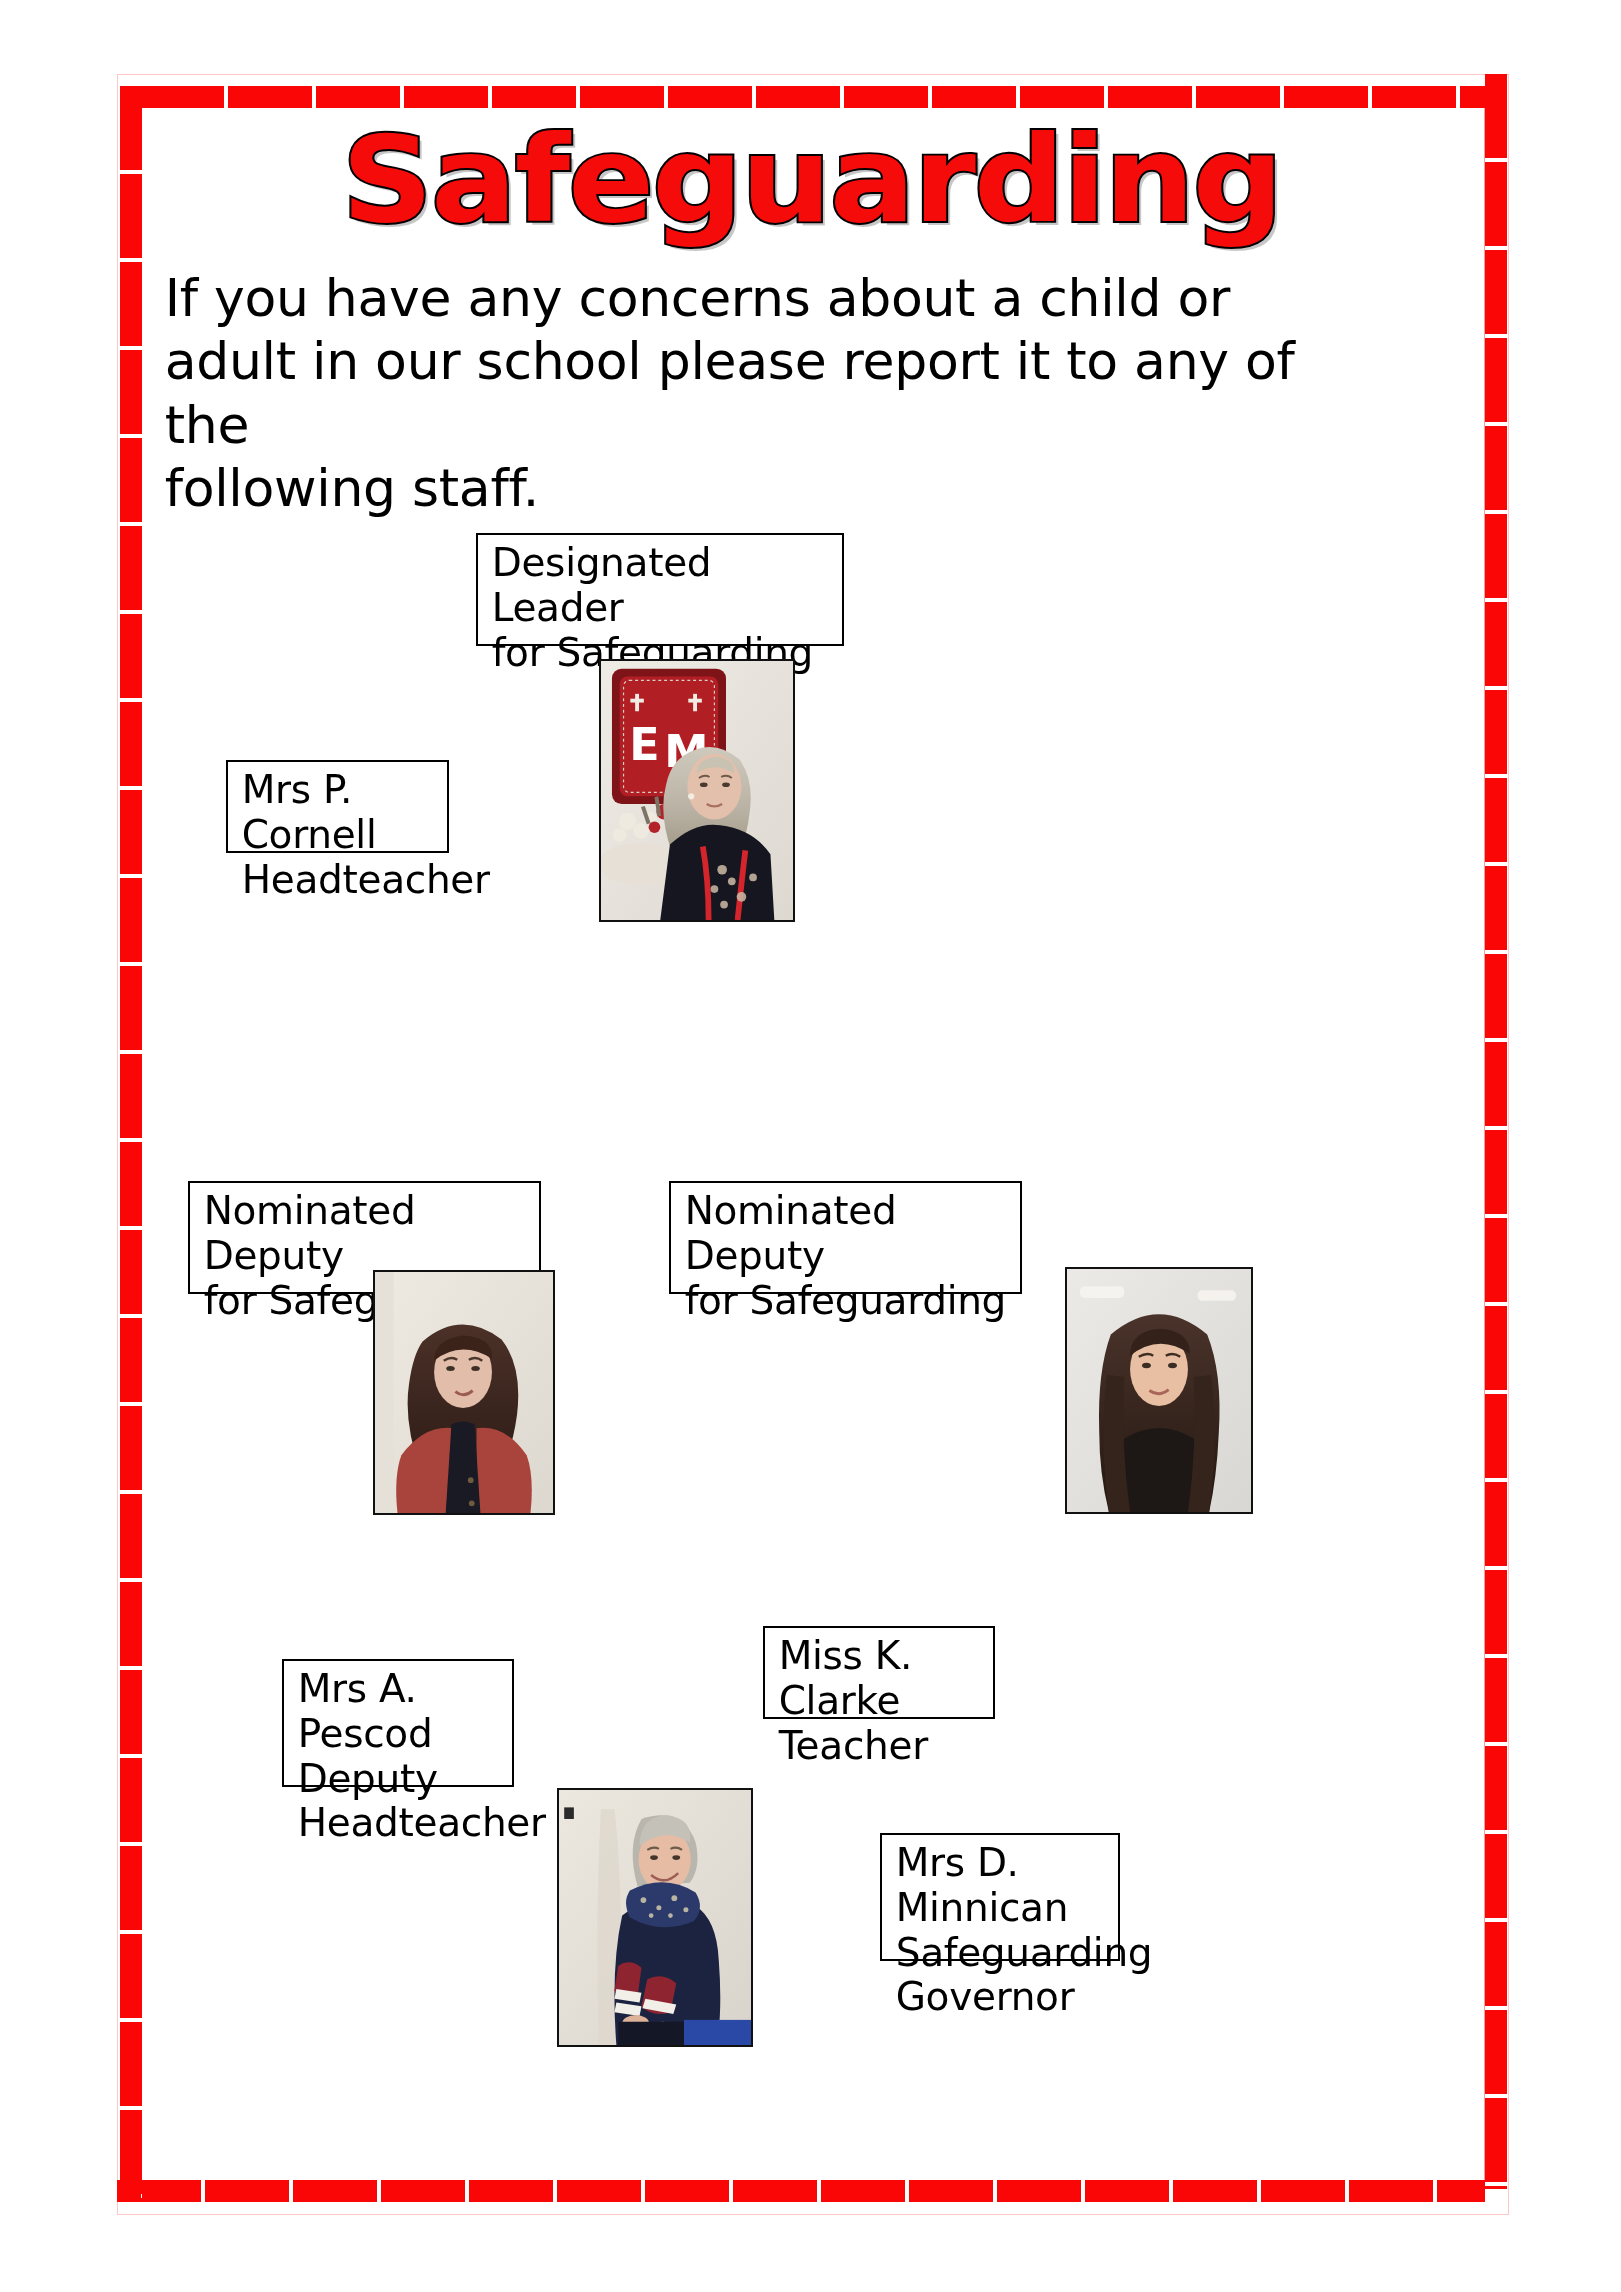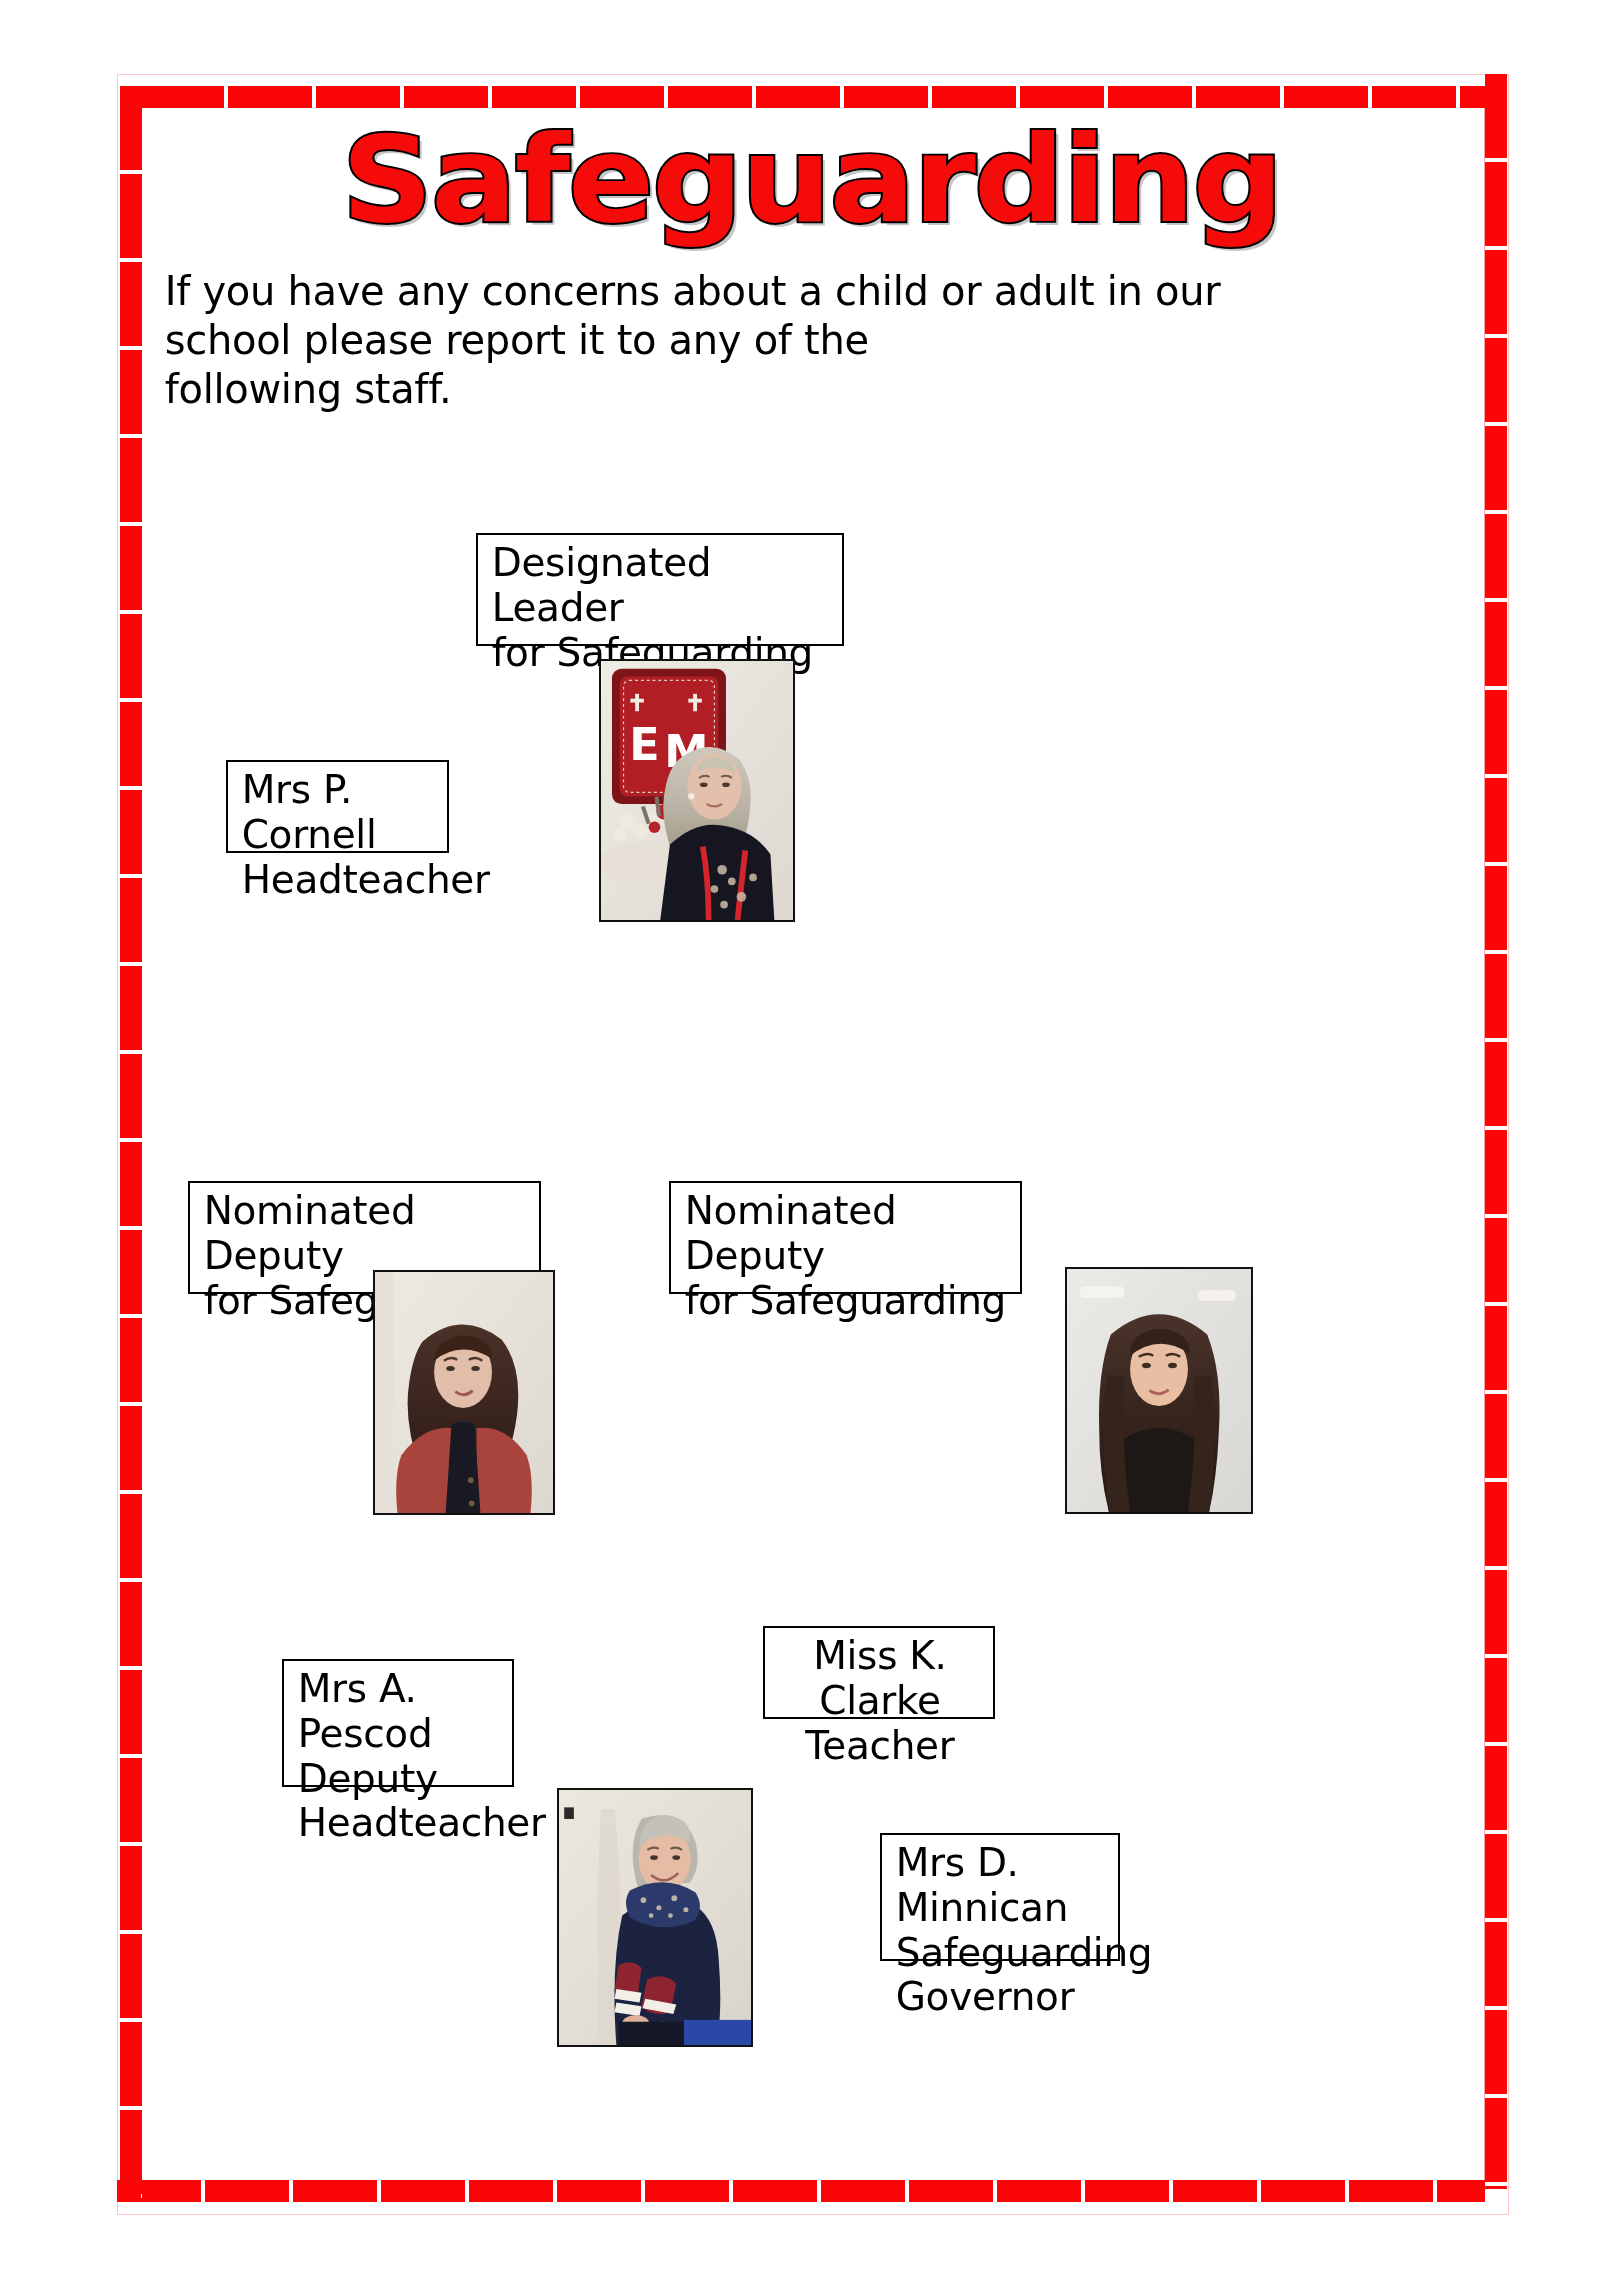--- a/index.html
+++ b/index.html
@@ -71,21 +71,21 @@
 
   
   .comic{
     font-family:"DejaVu Sans", sans-serif;
     color:#000000;
     font-weight:400;
   }
 
   .intro{
     position:absolute;left:14.7px;top:157px;width:1157px;
-    font-size:40px;line-height:1.22;
+    font-size:52px;line-height:1.22;
     letter-spacing:-0.3px;
     white-space:pre-line;
   }
 
   
   .box{
     position:absolute;
     border:2.9px solid #000000;
     background:#ffffff;
     box-sizing:border-box;
@@ -98,21 +98,21 @@
   }
 
   
   #box-designated{left:326px;top:411px;width:368px;height:113px;margin-top:12px;}
   #box-deputy-left{left:38px;top:1071px;width:353px;height:113px;}
   #box-deputy-right{left:519px;top:1071px;width:353px;height:113px;}
 
   
   #box-cornell{left:76px;top:650px;width:223px;height:93px;}
   #box-pescod {left:132px;top:1518px;width:232px;height:128px;margin-top:31px;}
-  #box-clarke {left:613px;top:1516px;width:232px;height:93px;text-align:center;}
+  #box-clarke {left:613px;top:1516px;width:232px;height:93px;}
   #box-minnican{left:730px;top:1723px;width:240px;height:128px;}
 
   
   .photo{
     position:absolute;
     border:2.9px solid #111111;
     box-sizing:border-box;
     overflow:hidden;
     background:#d8d4ce;
   }

